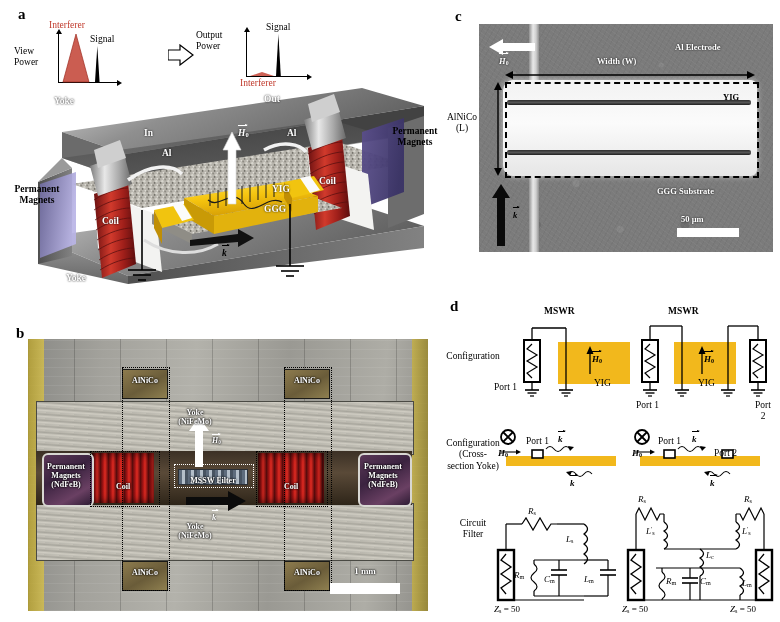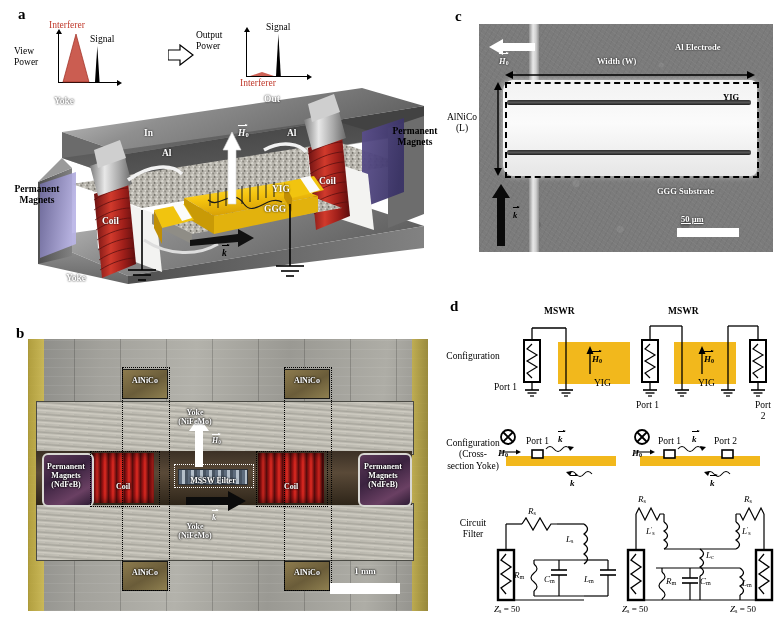--- a/index.html
+++ b/index.html
@@ -443,21 +443,21 @@
       <svg class="abs" style="left:12px;top:160px;" width="20" height="62">
         <polygon points="6,62 14,62 14,14 19,14 10,0 1,14 6,14" fill="#0a0a0a"></polygon>
       </svg>
 
       <div class="abs" style="left:198px;top:204px;width:62px;height:9px;background:#fff;"></div>
 
       <div class="abs" style="left:196px;top:18px;color:#fff;font-weight:bold;font-size:8.5px;font-family:'Liberation Serif',serif;text-shadow:0 0 2px #000;">Al Electrode</div>
       <div class="abs" style="left:118px;top:32px;color:#fff;font-weight:bold;font-size:8.5px;font-family:'Liberation Serif',serif;text-shadow:0 0 2px #000;">Width (W)</div>
       <div class="abs" style="left:244px;top:68px;color:#000;font-weight:bold;font-size:8.5px;font-family:'Liberation Serif',serif;">YIG</div>
       <div class="abs" style="left:178px;top:162px;color:#fff;font-weight:bold;font-size:8.5px;font-family:'Liberation Serif',serif;text-shadow:0 0 2px #000;">GGG Substrate</div>
-      <div class="abs" style="left:202px;top:190px;color:#fff;font-weight:bold;font-size:8.5px;font-family:'Liberation Serif',serif;text-shadow:0 0 2px #000;text-decoration:underline;">50 μm</div>
+      <div class="abs" style="left:202px;top:190px;color:#fff;font-weight:bold;font-size:8.5px;font-family:'Liberation Serif',serif;text-shadow:0 0 2px #000;">50 μm</div>
 
       <div class="abs" style="left:20px;top:32px;color:#fff;font-weight:bold;font-size:8.5px;font-family:'Liberation Serif',serif;text-shadow:0 0 2px #000;">
         <span class="vec it"><span class="bar"></span><span>H</span></span><span class="sub">0</span>
       </div>
       <div class="abs" style="left:34px;top:186px;color:#000;font-weight:bold;font-size:8.5px;font-family:'Liberation Serif',serif;">
         <span class="vec it"><span class="bar"></span><span>k</span></span>
       </div>
     </div>
 
     <div class="abs lbl" style="left:-14px;top:104px;width:42px;text-align:center;">
@@ -606,21 +606,21 @@
         <line x1="5" y1="24" x2="22" y2="24" stroke="#000" stroke-width="1.1"></line>
         <polygon points="25,24 20,21.5 20,26.5" fill="#000"></polygon>
         <rect x="34" y="22" width="11" height="8" fill="#fff" stroke="#000" stroke-width="1.6"></rect>
         <rect x="92" y="22" width="11" height="8" fill="#fff" stroke="#000" stroke-width="1.6"></rect>
         <path d="M48,21 q4,-5 8,0 q4,5 8,0 q4,-5 8,0" stroke="#000" stroke-width="1.1" fill="none"></path>
         <polygon points="76,19 70,18 72,23" fill="#000"></polygon>
         <path d="M76,46 q4,-5 8,0 q4,5 8,0 q4,-5 8,0" stroke="#000" stroke-width="1.1" fill="none"></path>
         <polygon points="74,44 80,43 78,48" fill="#000"></polygon>
       </svg>
       <div class="abs lbl" style="left:28px;top:8px;">Port 1</div>
-      <div class="abs lbl" style="left:84px;top:8px;">Port 2</div>
+      <div class="abs lbl" style="left:84px;top:20px;">Port 2</div>
       <div class="abs" style="left:62px;top:6px;font-size:9px;font-weight:bold;font-family:'Liberation Serif',serif;">
         <span class="vec it"><span class="bar"></span><span>k</span></span>
       </div>
       <div class="abs" style="left:80px;top:50px;font-size:9px;font-weight:bold;font-family:'Liberation Serif',serif;">
         <span class="vec it"><span class="bar"></span><span>k</span></span>
       </div>
       <div class="abs" style="left:2px;top:20px;font-size:9px;font-weight:bold;font-family:'Liberation Serif',serif;">
         <span class="it">H</span><span class="sub">0</span>
       </div>
     </div>

